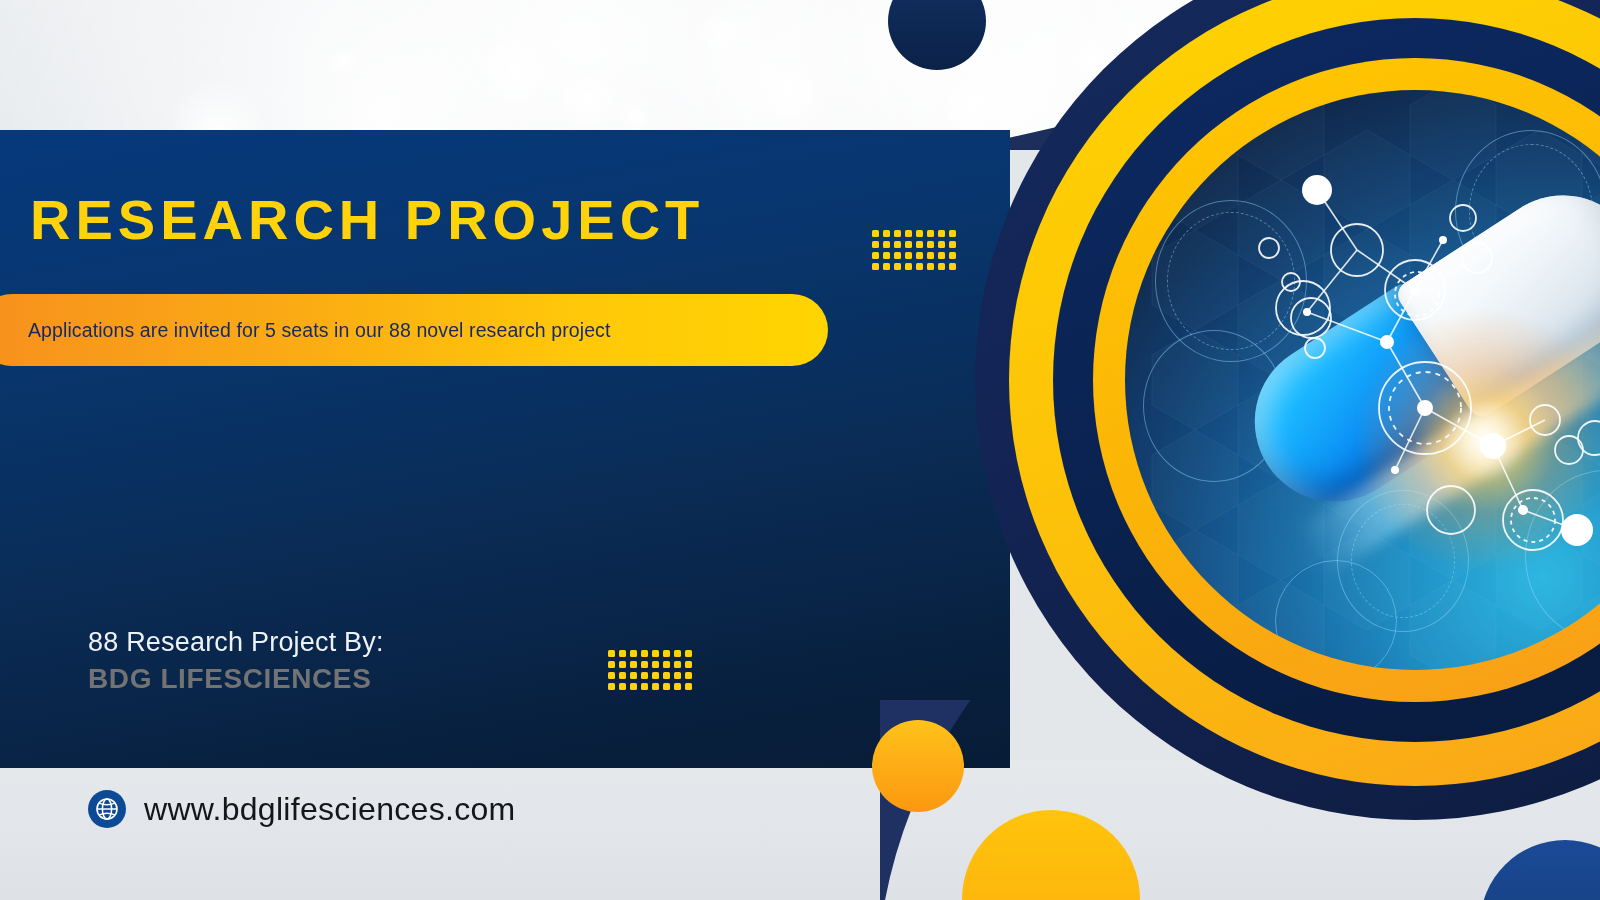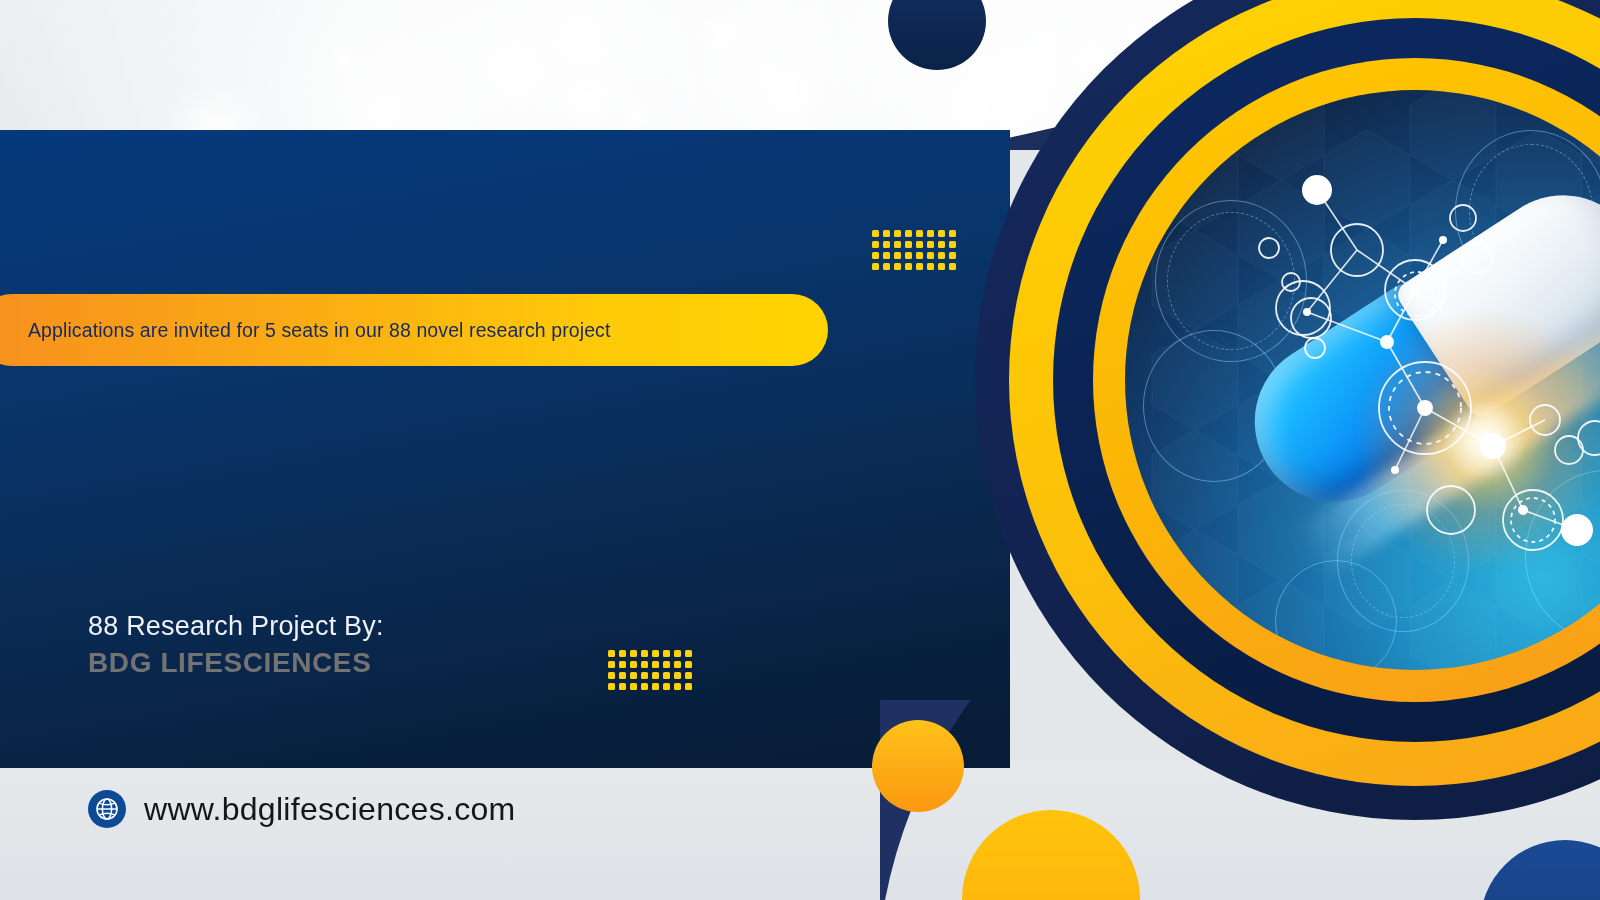--- a/index.html
+++ b/index.html
@@ -285,21 +285,21 @@
     width: 830px;
     font-size: 31px;
     font-weight: 400;
     line-height: 1.42;
     color: #f2f5f8;
     letter-spacing: 0.2px;
   }
 
   .byline {
     position: absolute;
-    left: 88px; top: 608px;
+    left: 88px; top: 624px;
     color: #ffffff;
   }
   .byline-top {
     font-size: 27px;
     font-weight: 400;
     color: #eef2f6;
     line-height: 1.35;
     letter-spacing: 0.2px;
   }
   .byline-org {
@@ -489,20 +489,21 @@
         </g>
       </svg>
 
     </div>
   </div>
 
   <div class="blob blob-orange-mid"></div>
   <div class="blob blob-yellow-bottom"></div>
   <div class="blob blob-navy-br"></div>
 
+  <div class="title">RESEARCH PROJECT</div>
 
   <div class="dots-grid dots-a">
     <span></span>
       <span></span>
       <span></span>
       <span></span>
       <span></span>
       <span></span>
       <span></span>
       <span></span>

